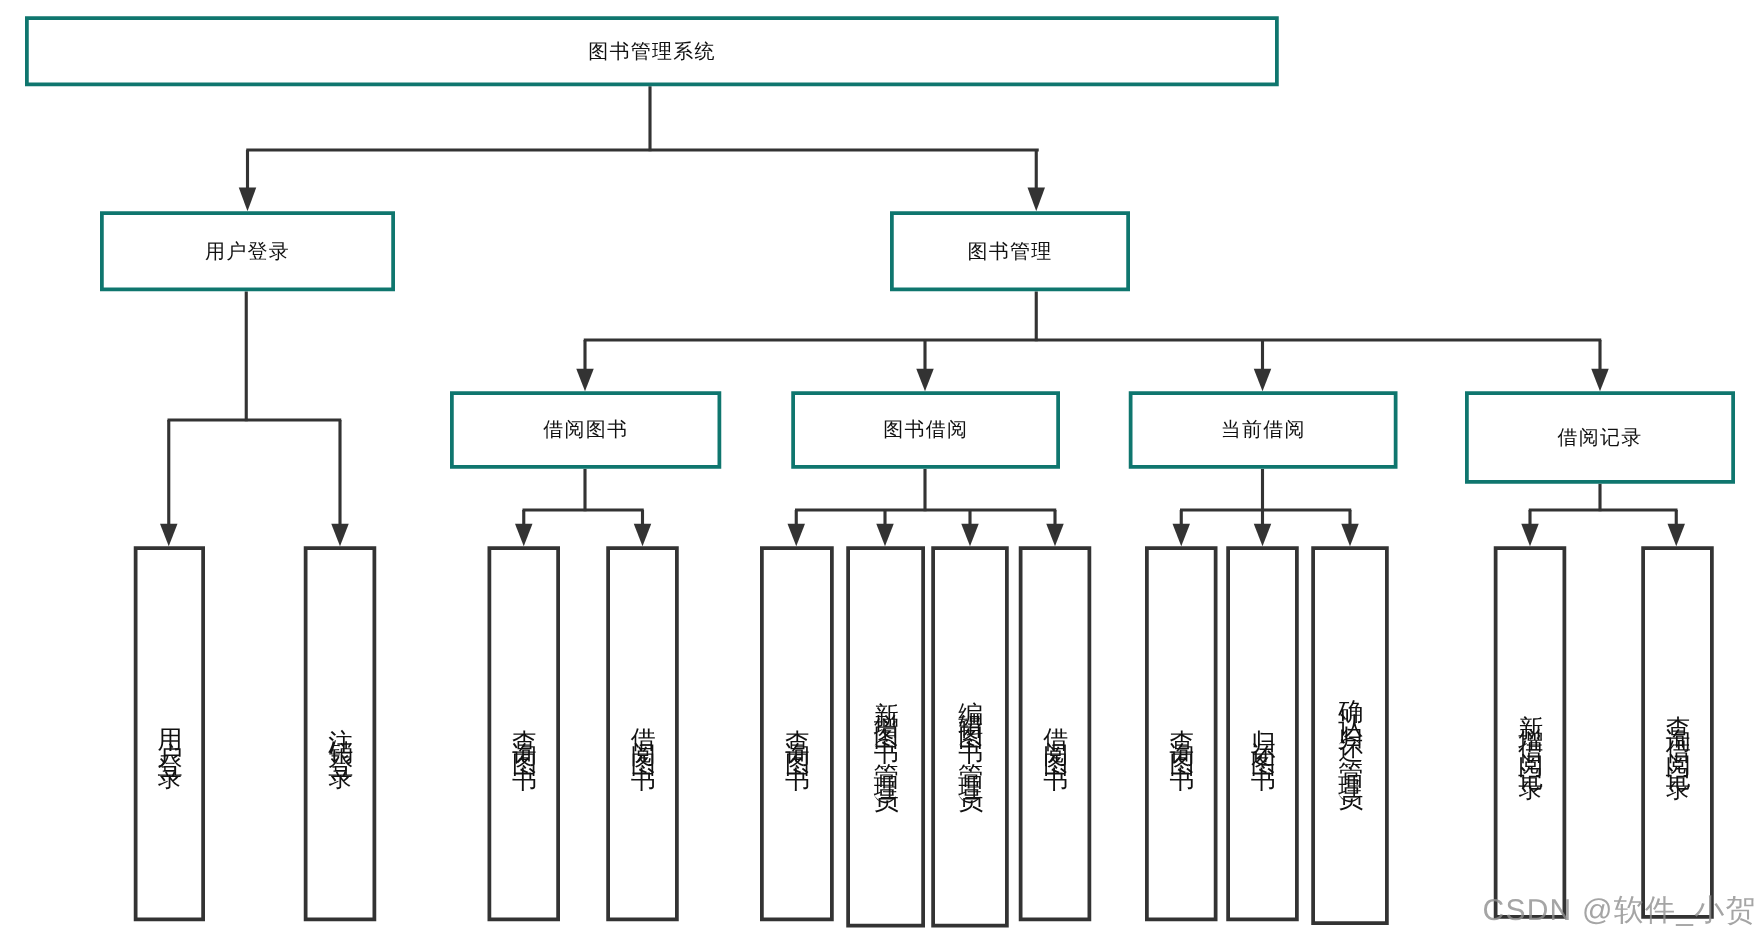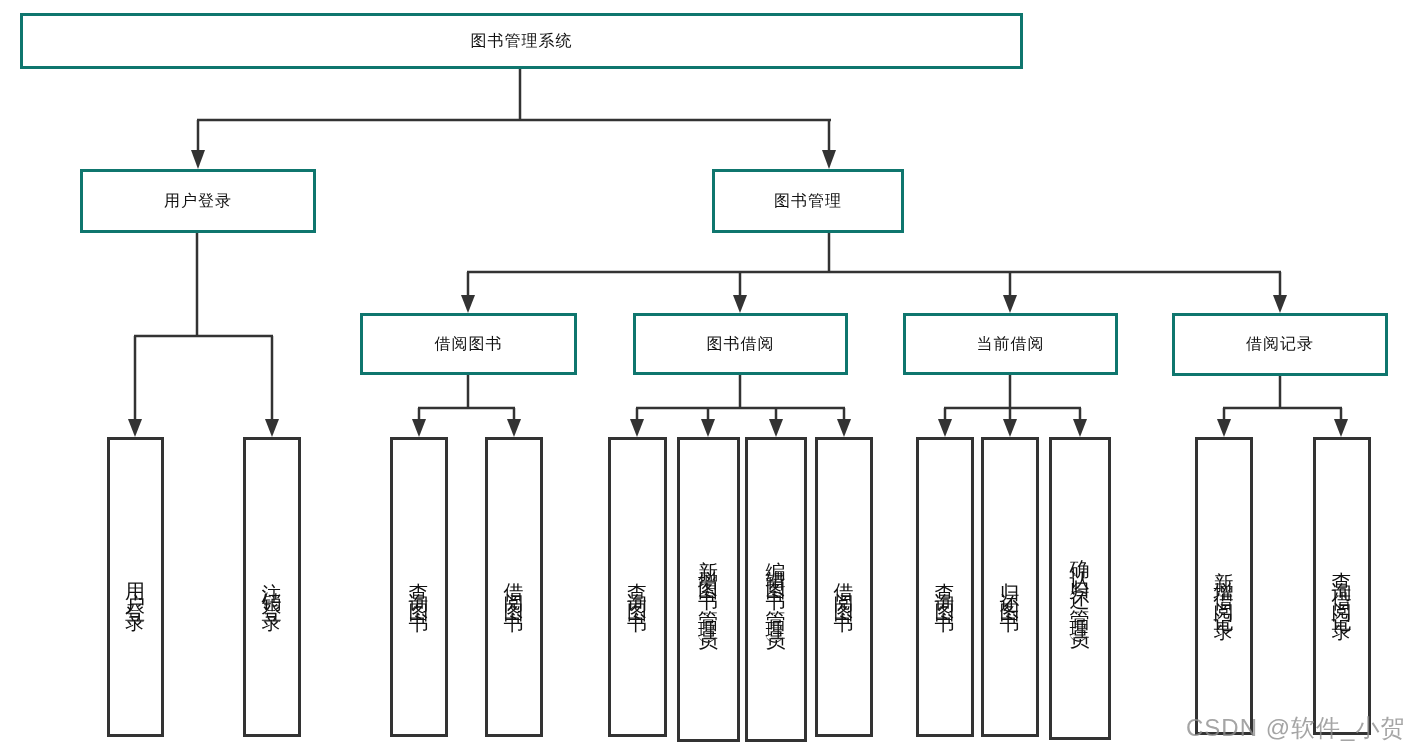--- a/index.html
+++ b/index.html
@@ -97,21 +97,21 @@
   </svg>
 
   <div class="node" style="left:20px;top:13px;width:1003px;height:56px">图书管理系统</div>
 
   <div class="node" style="left:80px;top:169px;width:236px;height:64px">用户登录</div>
   <div class="node" style="left:712px;top:169px;width:192px;height:64px">图书管理</div>
 
   <div class="node" style="left:360px;top:313px;width:217px;height:62px">借阅图书</div>
   <div class="node" style="left:903px;top:313px;width:215px;height:62px">当前借阅</div>
   <div class="node" style="left:633px;top:313px;width:215px;height:62px">图书借阅</div>
-  <div class="node" style="left:1172px;top:313px;width:216px;height:63px">借阅记录</div>
+  <div class="node" style="left:1172px;top:313px;width:216px;height:74px">借阅记录</div>
 
   <div class="vnode" style="left:107px;top:437px;width:57px;height:300px">
     <span class="vtext">用户登录</span>
   </div>
   <div class="vnode" style="left:243px;top:437px;width:58px;height:300px">
     <span class="vtext">注销登录</span>
   </div>
 
   <div class="vnode" style="left:390px;top:437px;width:58px;height:300px">
     <span class="vtext">查询图书</span>

